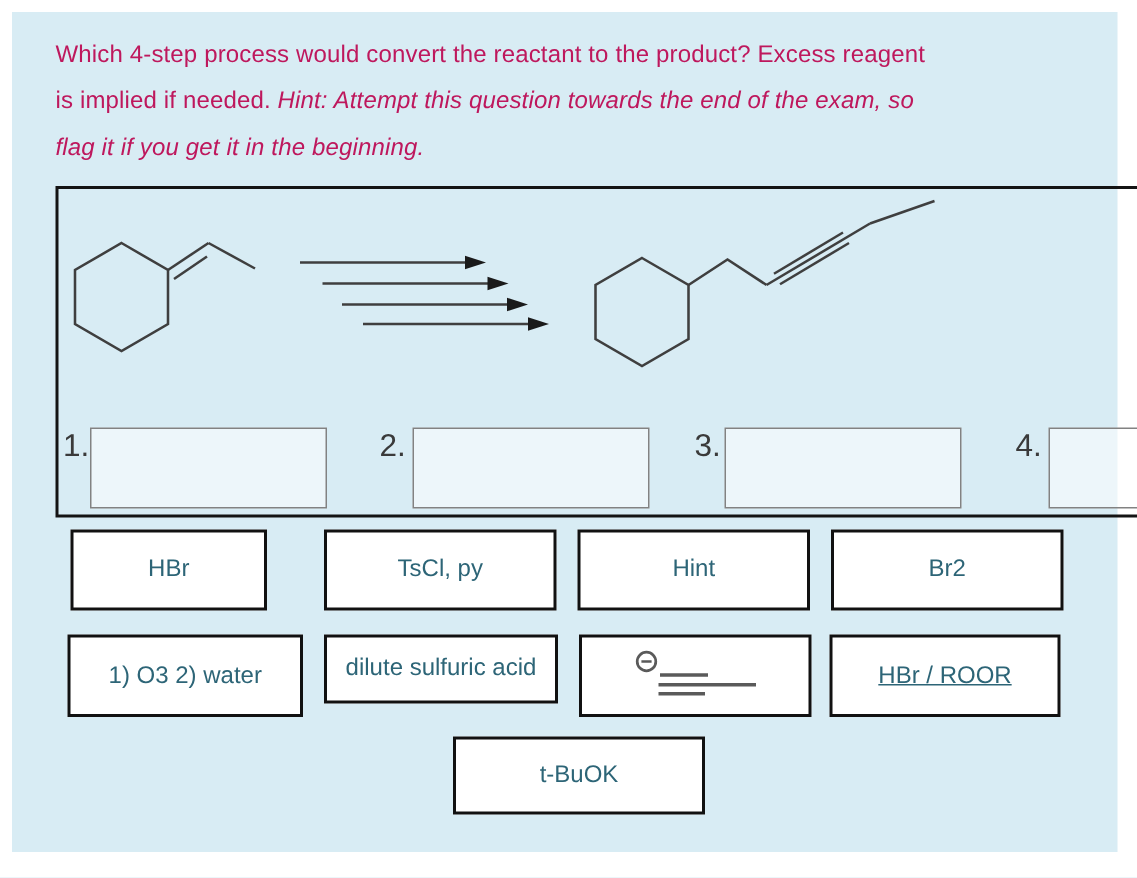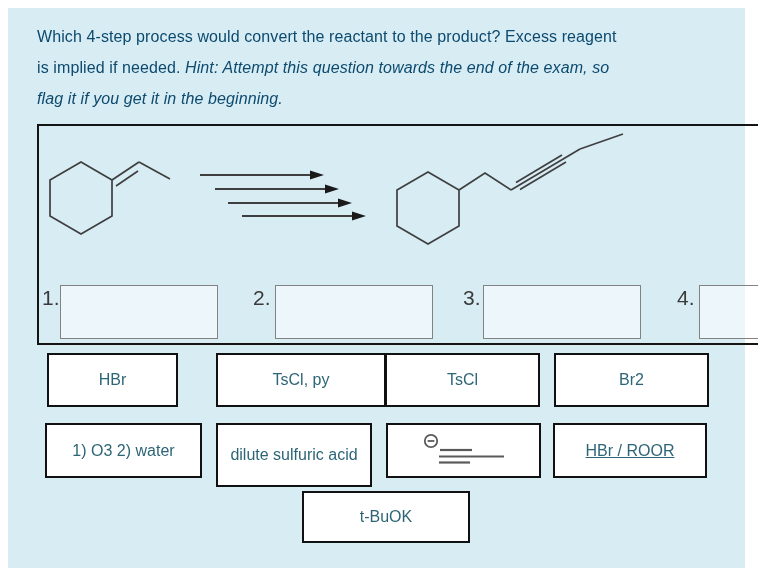--- a/index.html
+++ b/index.html
@@ -7,21 +7,21 @@
     width:758px;height:585px;position:relative;overflow:hidden;
     background:#ffffff;
     font-family:"Liberation Sans", sans-serif;
   }
   .card{
     position:absolute;left:8px;top:8px;width:737px;height:560px;
     background:#d8ecf4;
   }
   .question{
     position:absolute;left:37px;top:21px;width:588px;
-    font-size:16px;line-height:31px;color:#0c4a6e;margin:0;
+    font-size:16px;line-height:31px;color:#be185d;margin:0;
     letter-spacing:0.1px;
   }
   .question em{font-style:italic;}
   .panel{
     position:absolute;left:37px;top:124px;width:728px;height:221px;
     border:2px solid #141414;box-sizing:border-box;
   }
   .scheme-svg{position:absolute;left:0;top:0;}
   .slot-label{
     position:absolute;top:160px;font-size:21px;color:#3a3a3a;
@@ -83,26 +83,26 @@
   <div class="slot-box" style="left:236px;"></div>
 
   <span class="slot-label" style="left:424px;">3.</span>
   <div class="slot-box" style="left:444px;"></div>
 
   <span class="slot-label" style="left:638px;">4.</span>
   <div class="slot-box" style="left:660px;"></div>
 </div>
 
 <div class="opt" style="left:47px;top:353px;width:131px;">HBr</div>
-<div class="opt" style="left:216px;top:353px;width:170px;text-align:right;">TsCl, py</div>
-<div class="opt" style="left:385px;top:353px;width:155px;">TsCl</div>
+<div class="opt" style="left:216px;top:353px;width:155px;text-align:right;">TsCl, py</div>
+<div class="opt" style="left:385px;top:353px;width:155px;">Hint</div>
 <div class="opt" style="left:554px;top:353px;width:155px;">Br2</div>
 
 <div class="opt" style="left:45px;top:423px;width:157px;height:55px;">1) O3 2) water</div>
-<div class="opt" style="left:216px;top:423px;width:156px;height:64px;">dilute sulfuric acid</div>
+<div class="opt" style="left:216px;top:423px;width:156px;height:46px;">dilute sulfuric acid</div>
 <div class="opt" style="left:386px;top:423px;width:155px;height:55px;">
   <svg width="151" height="51" viewBox="0 0 151 51" fill="none" stroke="#5a5a5a" stroke-width="1.8">
     <circle cx="43" cy="16" r="6.2"></circle>
     <line x1="39.6" y1="16" x2="46.4" y2="16"></line>
     <g stroke-width="2.2">
       <line x1="52" y1="25" x2="84" y2="25"></line>
       <line x1="51" y1="31.5" x2="116" y2="31.5"></line>
       <line x1="51" y1="37.5" x2="82" y2="37.5"></line>
     </g>
   </svg>

